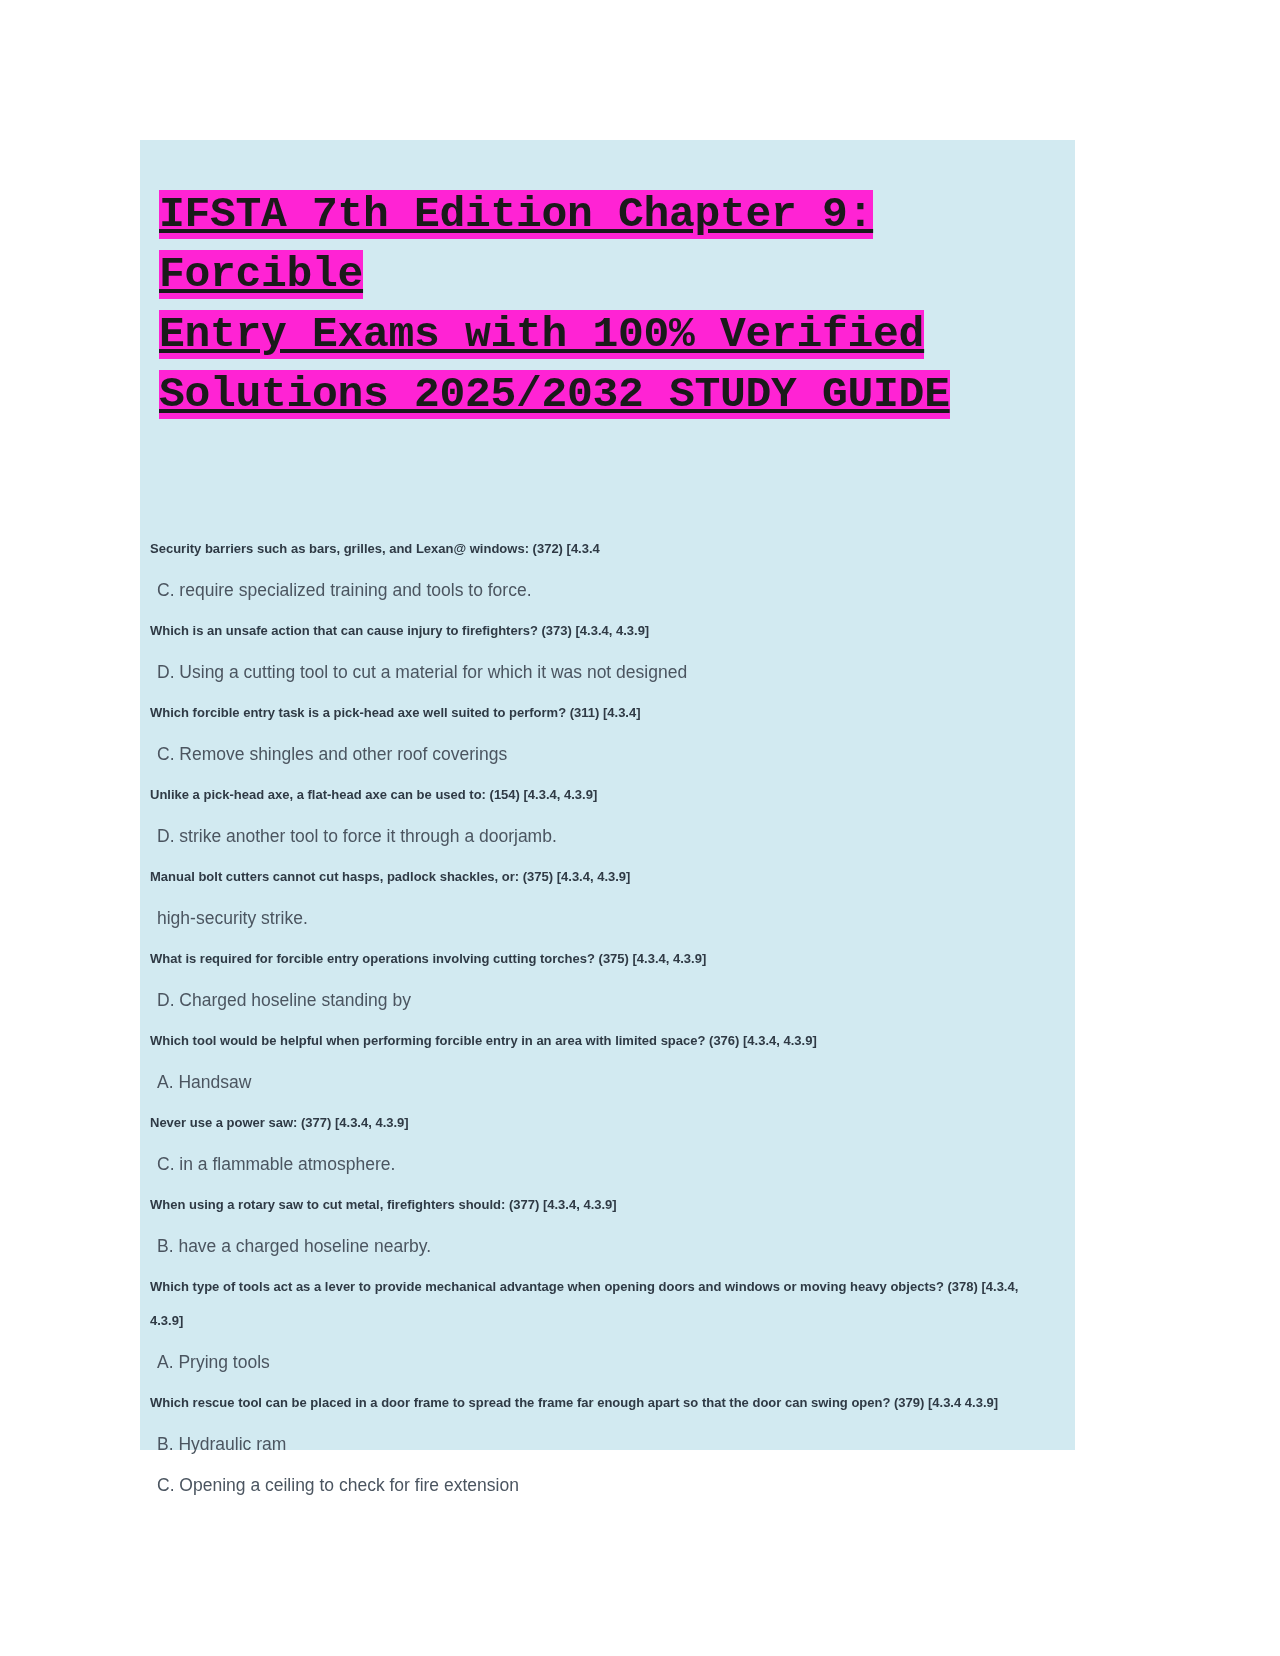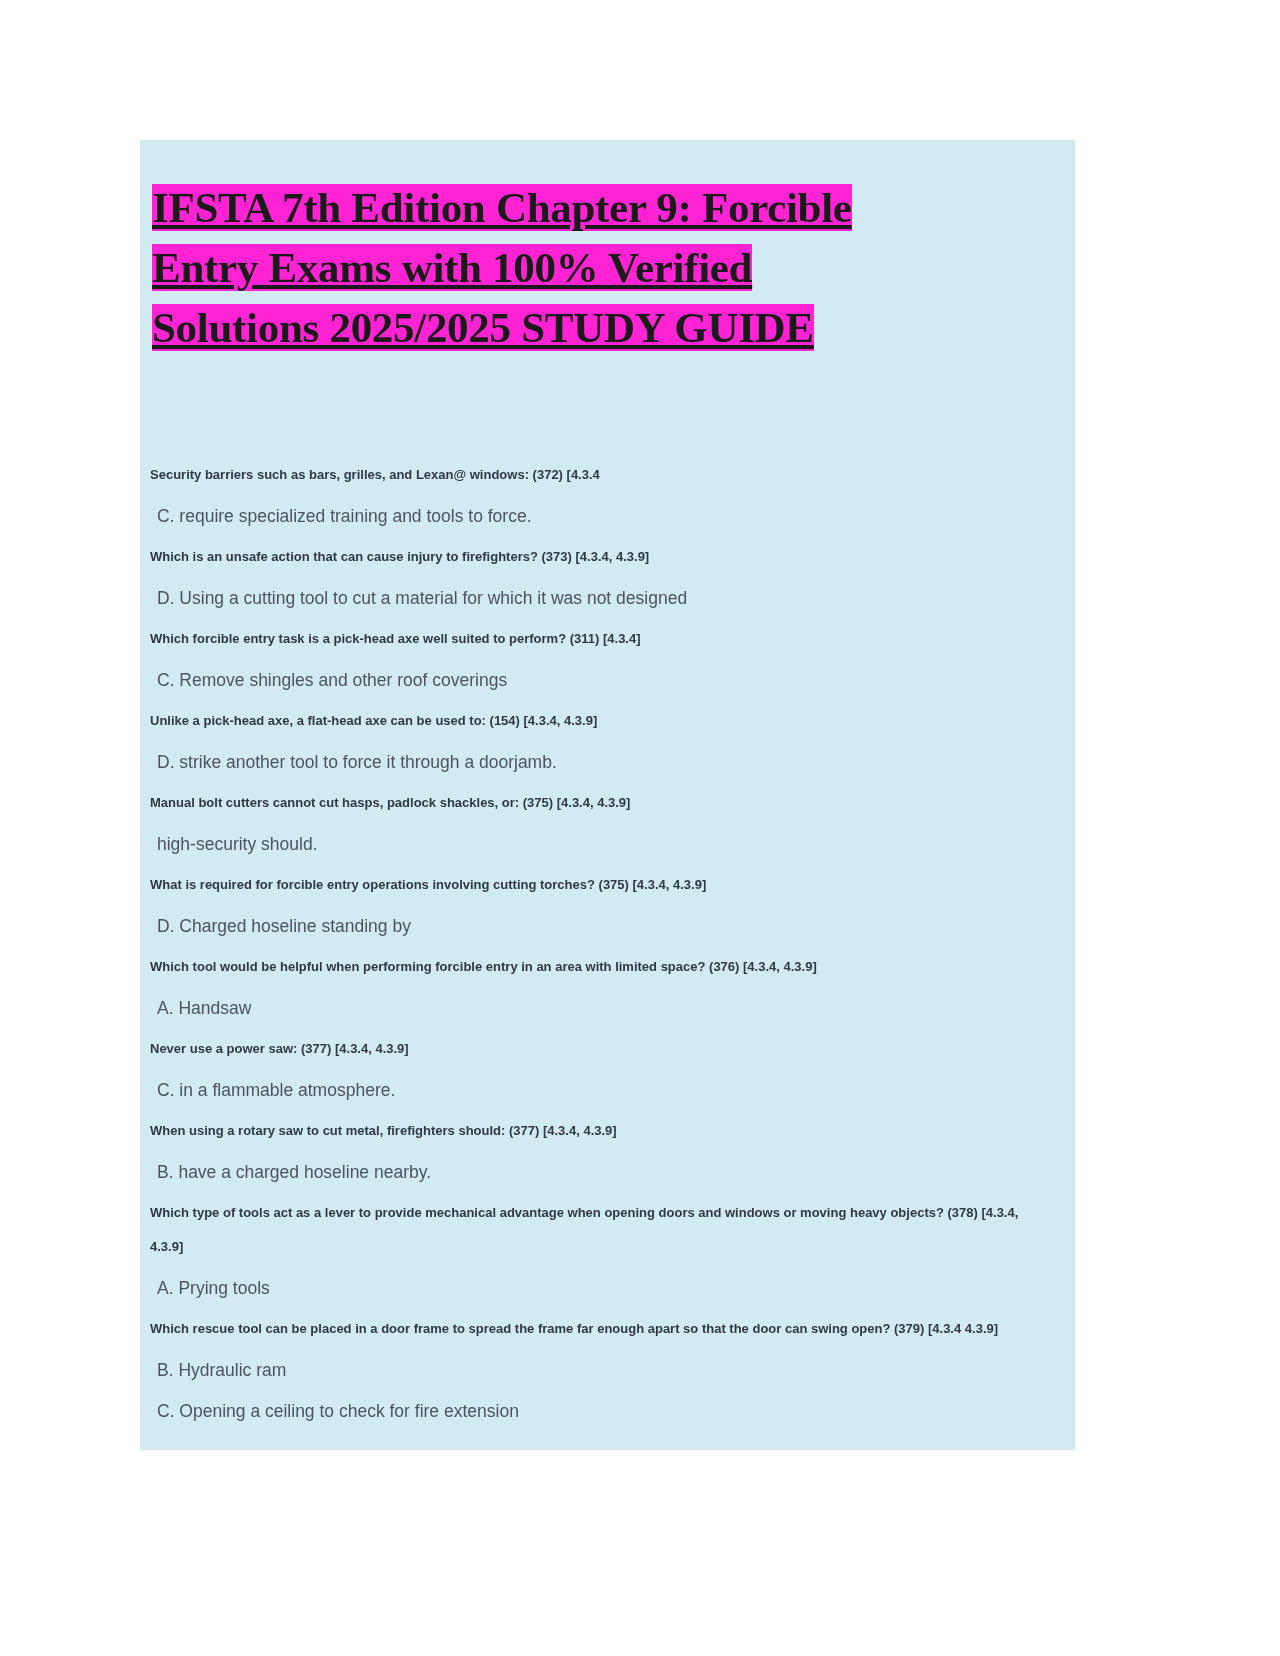--- a/index.html
+++ b/index.html
@@ -22,23 +22,23 @@
     position: absolute;
     left: 140px;
     top: 140px;
     width: 935px;
     height: 1310px;
     background: #d2eaf1;
     box-sizing: border-box;
     padding: 36px 0 0 0;
   }
   .doc-title {
-    margin: 2px;
+    margin: 9px;
     padding: 0 8px 0 10px;
-    font-family: Liberation Serif, serif;
+    font-family: Liberation Mono, monospace;
     font-weight: bold;
     font-size: 43px;
     line-height: 60px;
     color: #1a1a1a;
     letter-spacing: -0.3px;
   }
   .doc-title .hl {
     background: #ff23d4;
     text-decoration: underline;
     text-underline-offset: 3px;
@@ -72,41 +72,41 @@
 </style>
 </head>
 <body>
 
 <div class="page">
   <div class="doc-panel">
 
     <h1 class="doc-title">
       <span class="hl">IFSTA 7th Edition Chapter 9: Forcible</span><br>
       <span class="hl">Entry Exams with 100% Verified</span><br>
-      <span class="hl">Solutions 2025/2025 STUDY GUIDE</span>
+      <span class="hl">Solutions 2025/2032 STUDY GUIDE</span>
     </h1>
 
     <div class="qa-spacer"></div>
 
     <div class="qa-list">
 
       <p class="qa-q">Security barriers such as bars, grilles, and Lexan@ windows: (372) [4.3.4</p>
       <p class="qa-a">C. require specialized training and tools to force.</p>
 
       <p class="qa-q">Which is an unsafe action that can cause injury to firefighters? (373) [4.3.4, 4.3.9]</p>
       <p class="qa-a">D. Using a cutting tool to cut a material for which it was not designed</p>
 
       <p class="qa-q">Which forcible entry task is a pick-head axe well suited to perform? (311) [4.3.4]</p>
       <p class="qa-a">C. Remove shingles and other roof coverings</p>
 
       <p class="qa-q">Unlike a pick-head axe, a flat-head axe can be used to: (154) [4.3.4, 4.3.9]</p>
       <p class="qa-a">D. strike another tool to force it through a doorjamb.</p>
 
       <p class="qa-q">Manual bolt cutters cannot cut hasps, padlock shackles, or: (375) [4.3.4, 4.3.9]</p>
-      <p class="qa-a">high-security should.</p>
+      <p class="qa-a">high-security strike.</p>
 
       <p class="qa-q">What is required for forcible entry operations involving cutting torches? (375) [4.3.4, 4.3.9]</p>
       <p class="qa-a">D. Charged hoseline standing by</p>
 
       <p class="qa-q">Which tool would be helpful when performing forcible entry in an area with limited space? (376) [4.3.4, 4.3.9]</p>
       <p class="qa-a">A. Handsaw</p>
 
       <p class="qa-q">Never use a power saw: (377) [4.3.4, 4.3.9]</p>
       <p class="qa-a">C. in a flammable atmosphere.</p>
 

